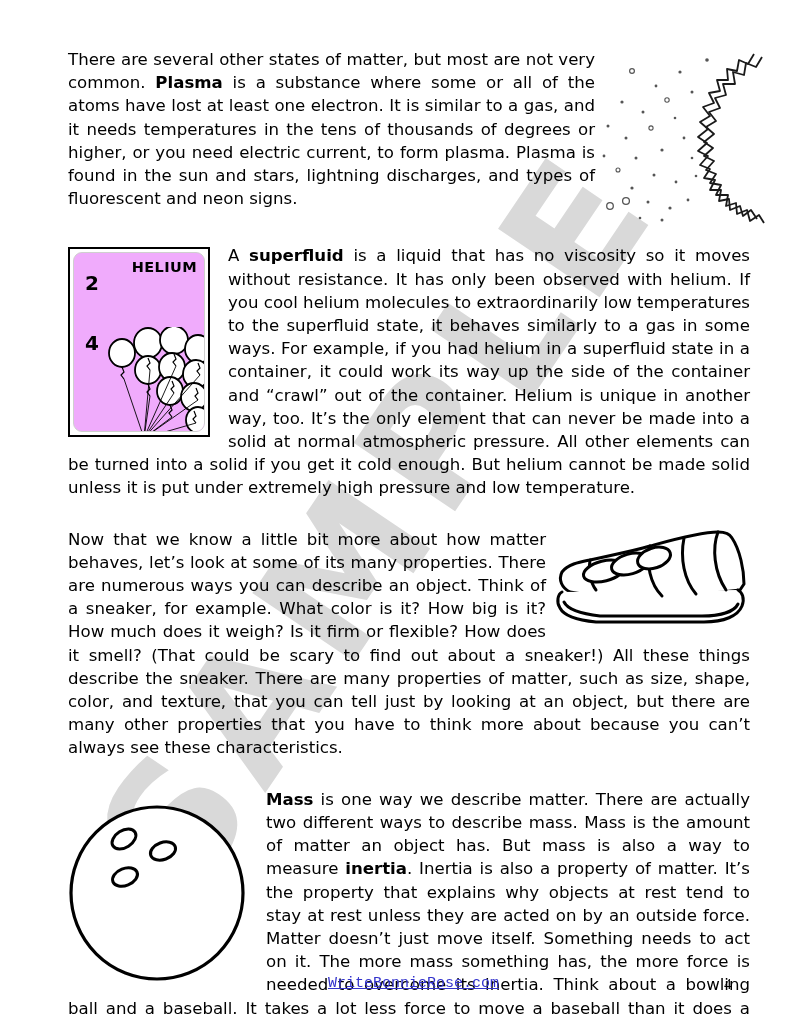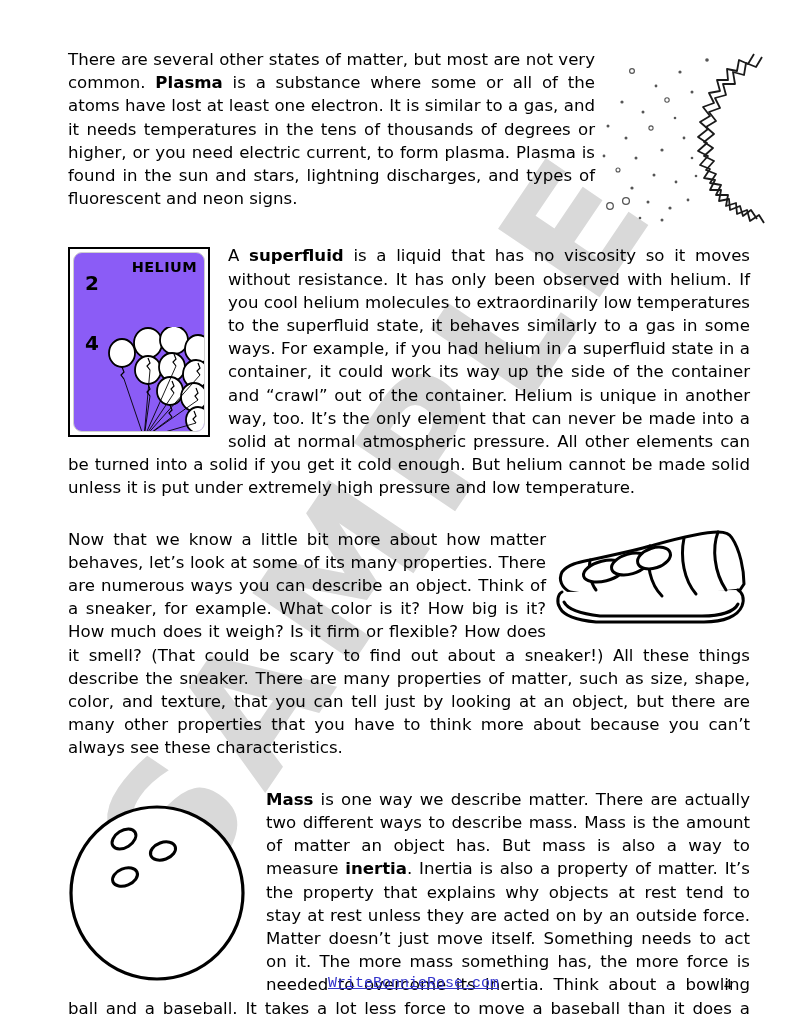--- a/index.html
+++ b/index.html
@@ -91,21 +91,21 @@
     padding: 3px;
     margin: 3px 18px 4px 0;
   }
   .helium-inner {
     position: relative;
     width: 100%;
     height: 100%;
     box-sizing: border-box;
     border: 1.5px solid #cfcfcf;
     border-radius: 9px;
-    background: #8b5cf6;
+    background: #f0abfc;
     overflow: hidden;
   }
   .he-name {
     position: absolute;
     right: 7px;
     top: 6px;
     font-size: 14.5px;
     font-weight: 700;
     letter-spacing: 0.4px;
     color: #000;

